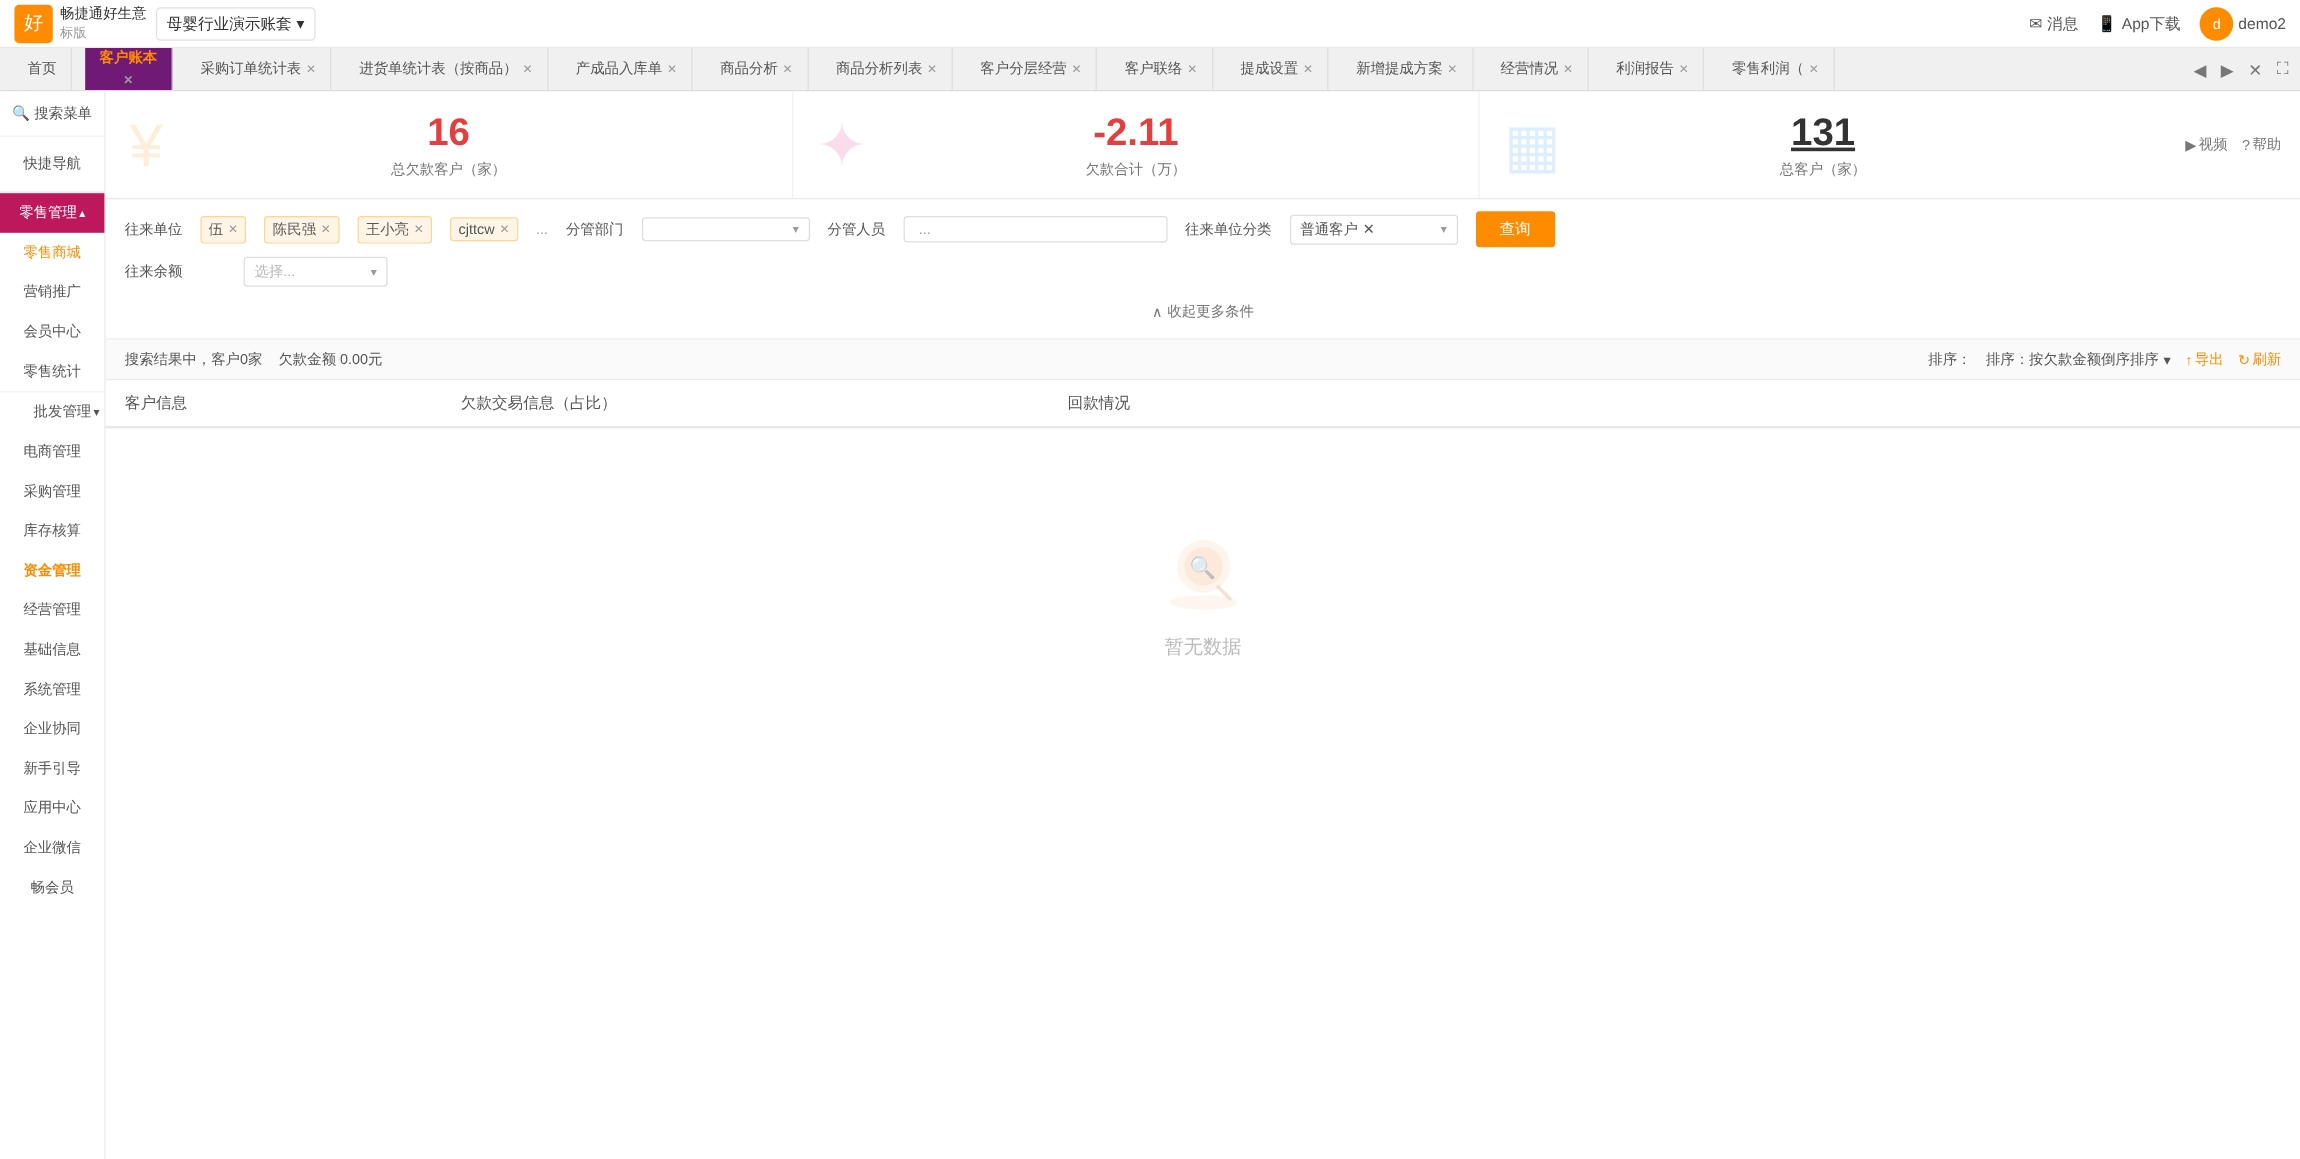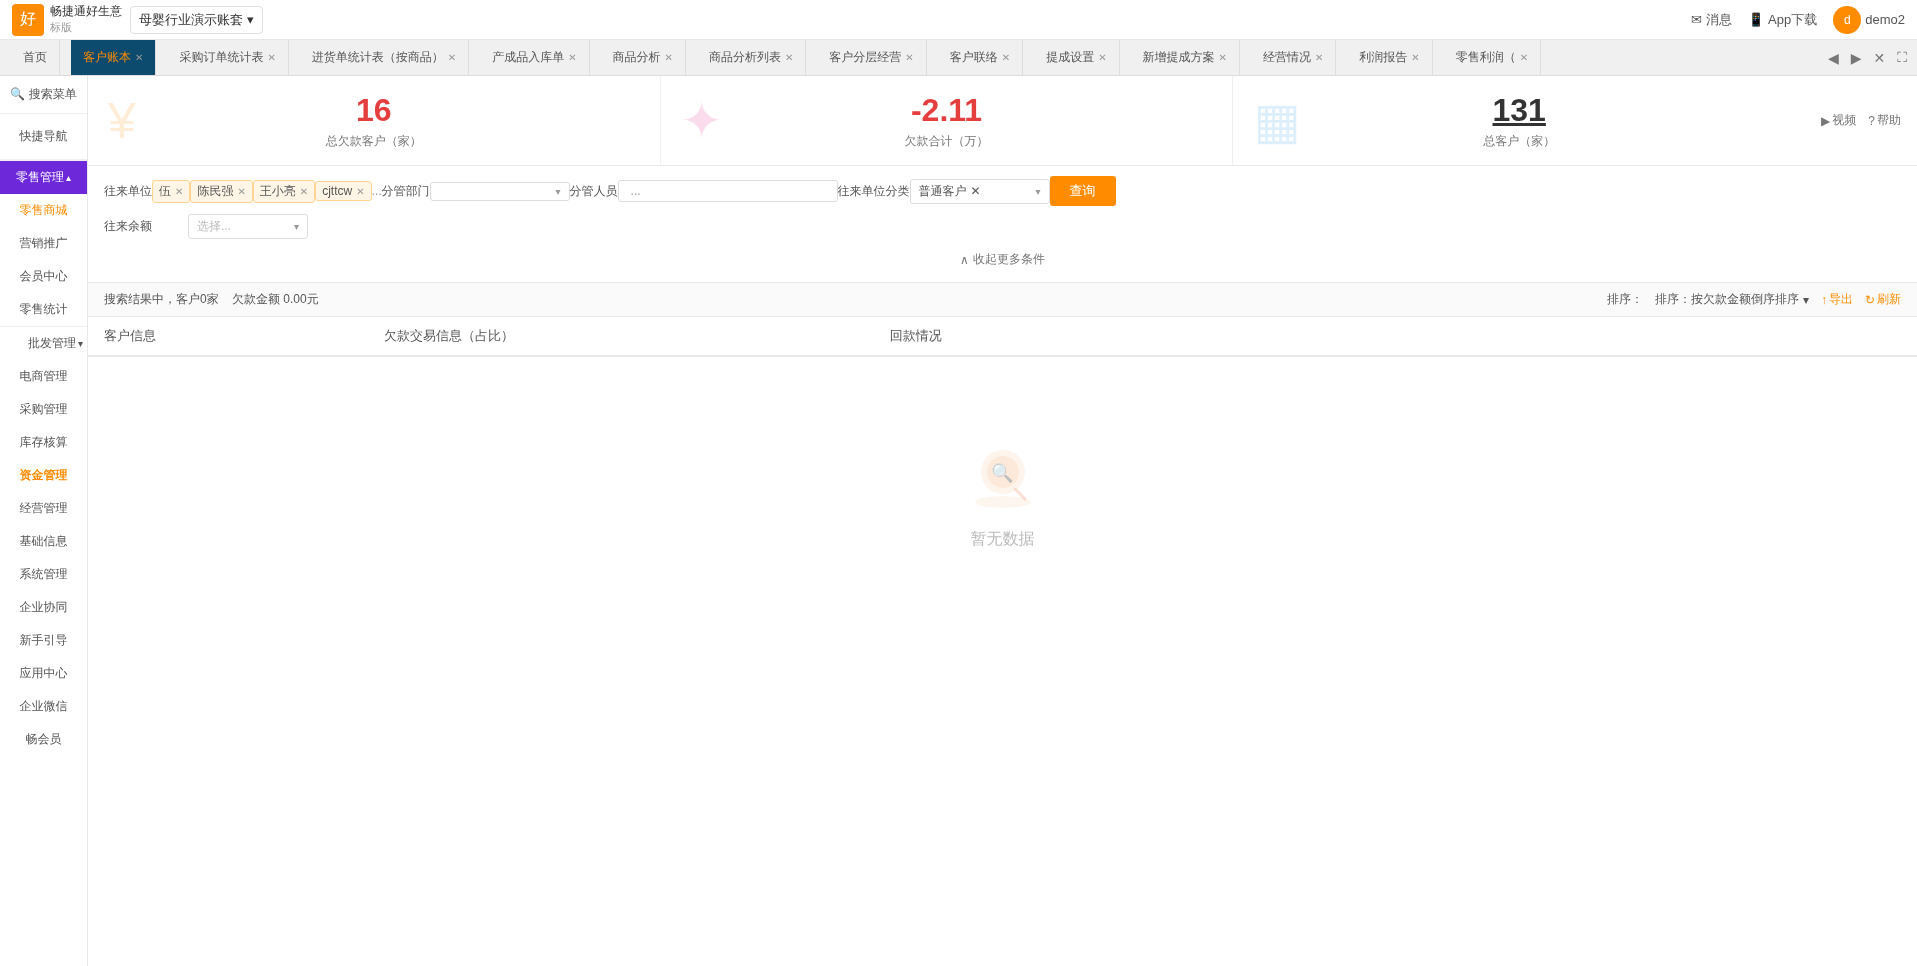--- a/index.html
+++ b/index.html
@@ -43,23 +43,24 @@
       padding: 0 12px;
       font-size: 12px;
       color: #555;
       cursor: pointer;
       white-space: nowrap;
       border-right: 1px solid #ddd;
       gap: 4px;
       margin-left: 11px;
     }
     .tab.active {
-      background: #0c4a6e;
+      background: #701a75;
       color: #ff8c00;
-      font-weight: normal;
+      font-weight: bold;
+      flex-direction: column;
     }
     .tab .close-btn { font-size: 10px; color: #999; cursor: pointer; }
     .tab-actions { margin-left: auto; display: flex; align-items: center; gap: 4px; padding: 0 6px; }
     .tab-arrow { cursor: pointer; font-size: 14px; color: #777; padding: 0 4px; }
 
     
     .main-layout { display: flex; flex: 1; overflow: hidden; }
 
     
     .sidebar {
@@ -155,21 +156,21 @@
     }
     .stats-action-btn { cursor: pointer; display: flex; align-items: center; gap: 2px; }
 
     
     .filter-section {
       background: white;
       padding: 10px 16px;
       border-bottom: 1px solid #e8e8e8;
       flex-shrink: 0;
     }
-    .filter-row { display: flex; align-items: center; gap: 0; margin-bottom: 8px; flex-wrap: wrap; }
+    .filter-row { display: flex; align-items: center; gap: 15px; margin-bottom: 8px; flex-wrap: wrap; }
     .filter-label { font-size: 12px; color: #555; white-space: nowrap; }
     .filter-tag {
       display: inline-flex;
       align-items: center;
       background: #fff5e6;
       border: 1px solid #ffd591;
       border-radius: 3px;
       padding: 2px 6px;
       font-size: 12px;
       color: #555;
@@ -361,21 +362,21 @@
     <div class="sidebar-search">
       <span>🔍</span>
       <span>搜索菜单</span>
     </div>
     <div class="sidebar-nav">
       <div class="sidebar-item">
         <span>快捷导航</span>
       </div>
     </div>
     <div class="sidebar-divider"></div>
-    <div class="sidebar-item active-section" style="background:#6d28d9;color:white;padding:8px 0;display:flex;align-items:center;justify-content:center;gap:2px;font-size:12px;">
+    <div class="sidebar-item active-section" style="background:#be185d;color:white;padding:8px 0;display:flex;align-items:center;justify-content:center;gap:2px;font-size:12px;">
       <span>零售管理</span>
       <span style="font-size:10px;">▴</span>
     </div>
     <div class="sidebar-item active-sub">
       <span>零售商城</span>
     </div>
     <div class="sidebar-item">
       <span>营销推广</span>
     </div>
     <div class="sidebar-item">

